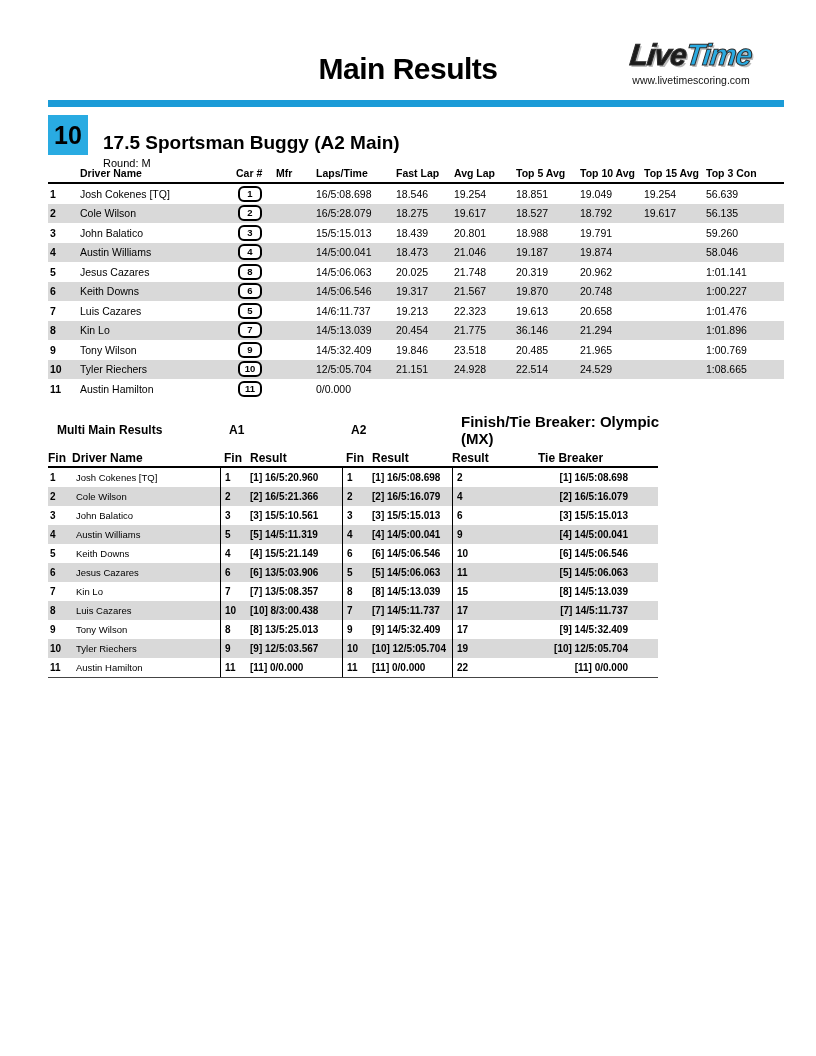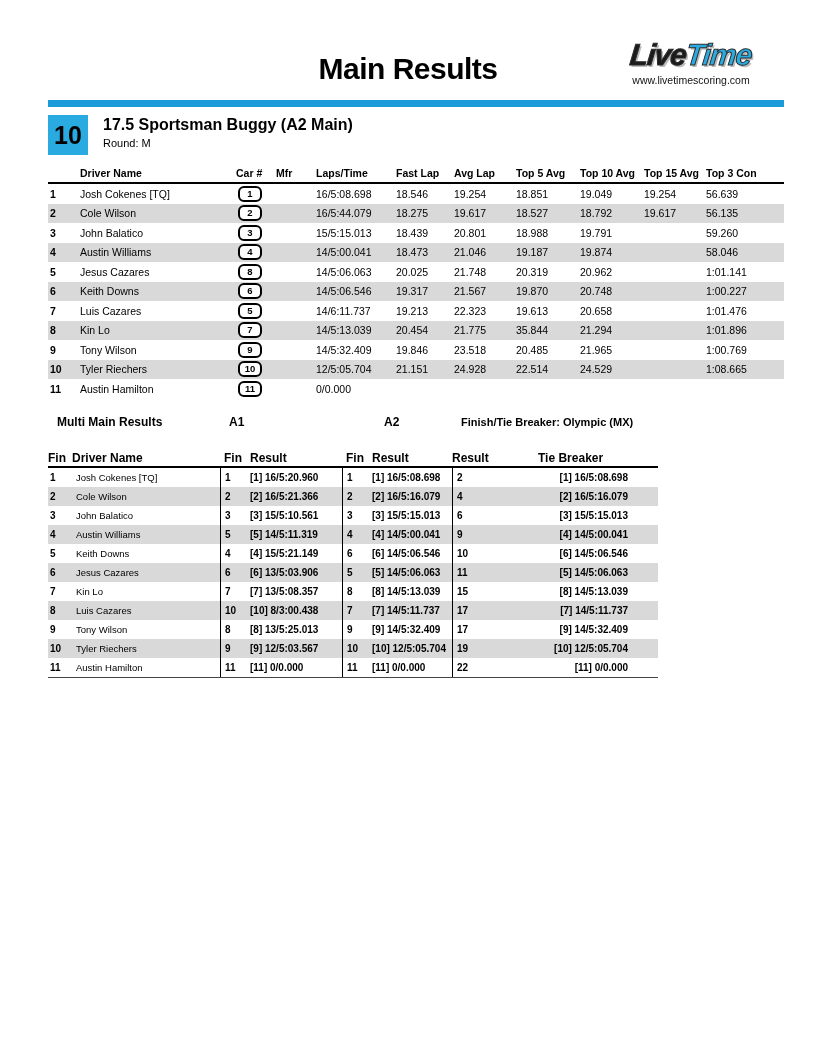--- a/index.html
+++ b/index.html
@@ -20,21 +20,21 @@
   .logo-url { font-size:10.5px; margin-top:4px; color:#111; }
 
   .accent-bar { position:absolute; left:48px; width:736px; height:7px; background:#1b9bd7; }
   .accent-top { top:100px; }
 
   
   .race-header { position:absolute; top:115px; left:48px; display:flex; align-items:flex-start; }
   .race-number { width:40px; height:40px; background:#29abe2; color:#000; font-size:25px;
                  font-weight:700; display:flex; align-items:center; justify-content:center; }
   .race-meta { margin-left:15px; padding-top:1px; }
-  .race-title { font-size:16px; font-weight:700; }
+  .race-title { font-size:19px; font-weight:700;margin-top:16px; }
   .race-round { font-size:11px; margin-top:3px; }
 
   
   .t1 { position:absolute; top:163px; left:48px; width:736px; font-size:10.5px; }
   .t1-row { display:grid; height:19.5px; align-items:center;
             grid-template-columns:32px 152px 40px 36px 84px 58px 62px 64px 64px 62px 82px; }
   .t1-head { font-weight:700; font-size:10.5px; border-bottom:2px solid #000; height:21px; }
   .t1 .rows .t1-row:nth-child(even) { background:#d9d9d9; }
   .c-pos { font-weight:700; padding-left:2px; }
   .c-num { padding-left:4px; }
@@ -43,22 +43,22 @@
             font-size:9.5px; border:2px solid #000; border-radius:6px; background:#fff;
             padding:0 4px; line-height:12px; margin-left:6px; }
 
   
   .t2 { position:absolute; top:413px; left:48px; width:610px; font-size:10px; }
   .t2-grid { display:grid;
              grid-template-columns:24px 148px 26px 96px 26px 84px 76px 130px; }
   .t2-group { height:17px; align-items:center; font-weight:700; font-size:12px;padding-left:9px; }
   .t2-group .g1 { grid-column:1 / span 2; }
   .t2-group .g2 { grid-column:3 / span 2; }
-  .t2-group .g3 { grid-column:5 / span 2;margin-left:33px; }
-  .t2-group .g4 { grid-column:7 / span 2; font-size:11px; }
+  .t2-group .g3 { grid-column:5 / span 2; }
+  .t2-group .g4 { grid-column:7 / span 2; font-size:15px; }
   .t2-head { font-weight:700; font-size:12px; border-bottom:2px solid #000; height:19px; align-items:center;margin-top:19px; }
   .t2-row { height:19px; align-items:center; }
   .t2 .rows .t2-row:nth-child(even) { background:#d9d9d9; }
   .t2 .rows { border-bottom:1px solid #444; }
   .div-l { border-left:1.5px solid #000; height:100%; display:flex; align-items:center; }
   .c-fin { font-weight:700; padding-left:2px; }
   .c-drv2 { font-size:9.5px; padding-left:4px; }
   .c-sfin { font-weight:700; padding-left:4px; }
   .c-res { font-weight:700; padding-left:4px; }
   .c-tie { font-weight:700; text-align:right; padding-right:30px; }
@@ -121,21 +121,21 @@
           <div class="c-num">18.851</div>
           <div class="c-num">19.049</div>
           <div class="c-num">19.254</div>
           <div class="c-num">56.639</div>
         </div>
         <div class="t1-row">
           <div class="c-pos">2</div>
           <div>Cole Wilson</div>
           <div><span class="carbox">2</span></div>
           <div class="c-num"></div>
-          <div class="c-laps">16/5:44.079</div>
+          <div class="c-laps">16/5:28.079</div>
           <div class="c-num">18.275</div>
           <div class="c-num">19.617</div>
           <div class="c-num">18.527</div>
           <div class="c-num">18.792</div>
           <div class="c-num">19.617</div>
           <div class="c-num">56.135</div>
         </div>
         <div class="t1-row">
           <div class="c-pos">3</div>
           <div>John Balatico</div>
@@ -202,21 +202,21 @@
           <div class="c-num">1:01.476</div>
         </div>
         <div class="t1-row">
           <div class="c-pos">8</div>
           <div>Kin Lo</div>
           <div><span class="carbox">7</span></div>
           <div class="c-num"></div>
           <div class="c-laps">14/5:13.039</div>
           <div class="c-num">20.454</div>
           <div class="c-num">21.775</div>
-          <div class="c-num">35.844</div>
+          <div class="c-num">36.146</div>
           <div class="c-num">21.294</div>
           <div class="c-num"></div>
           <div class="c-num">1:01.896</div>
         </div>
         <div class="t1-row">
           <div class="c-pos">9</div>
           <div>Tony Wilson</div>
           <div><span class="carbox">9</span></div>
           <div class="c-num"></div>
           <div class="c-laps">14/5:32.409</div>

